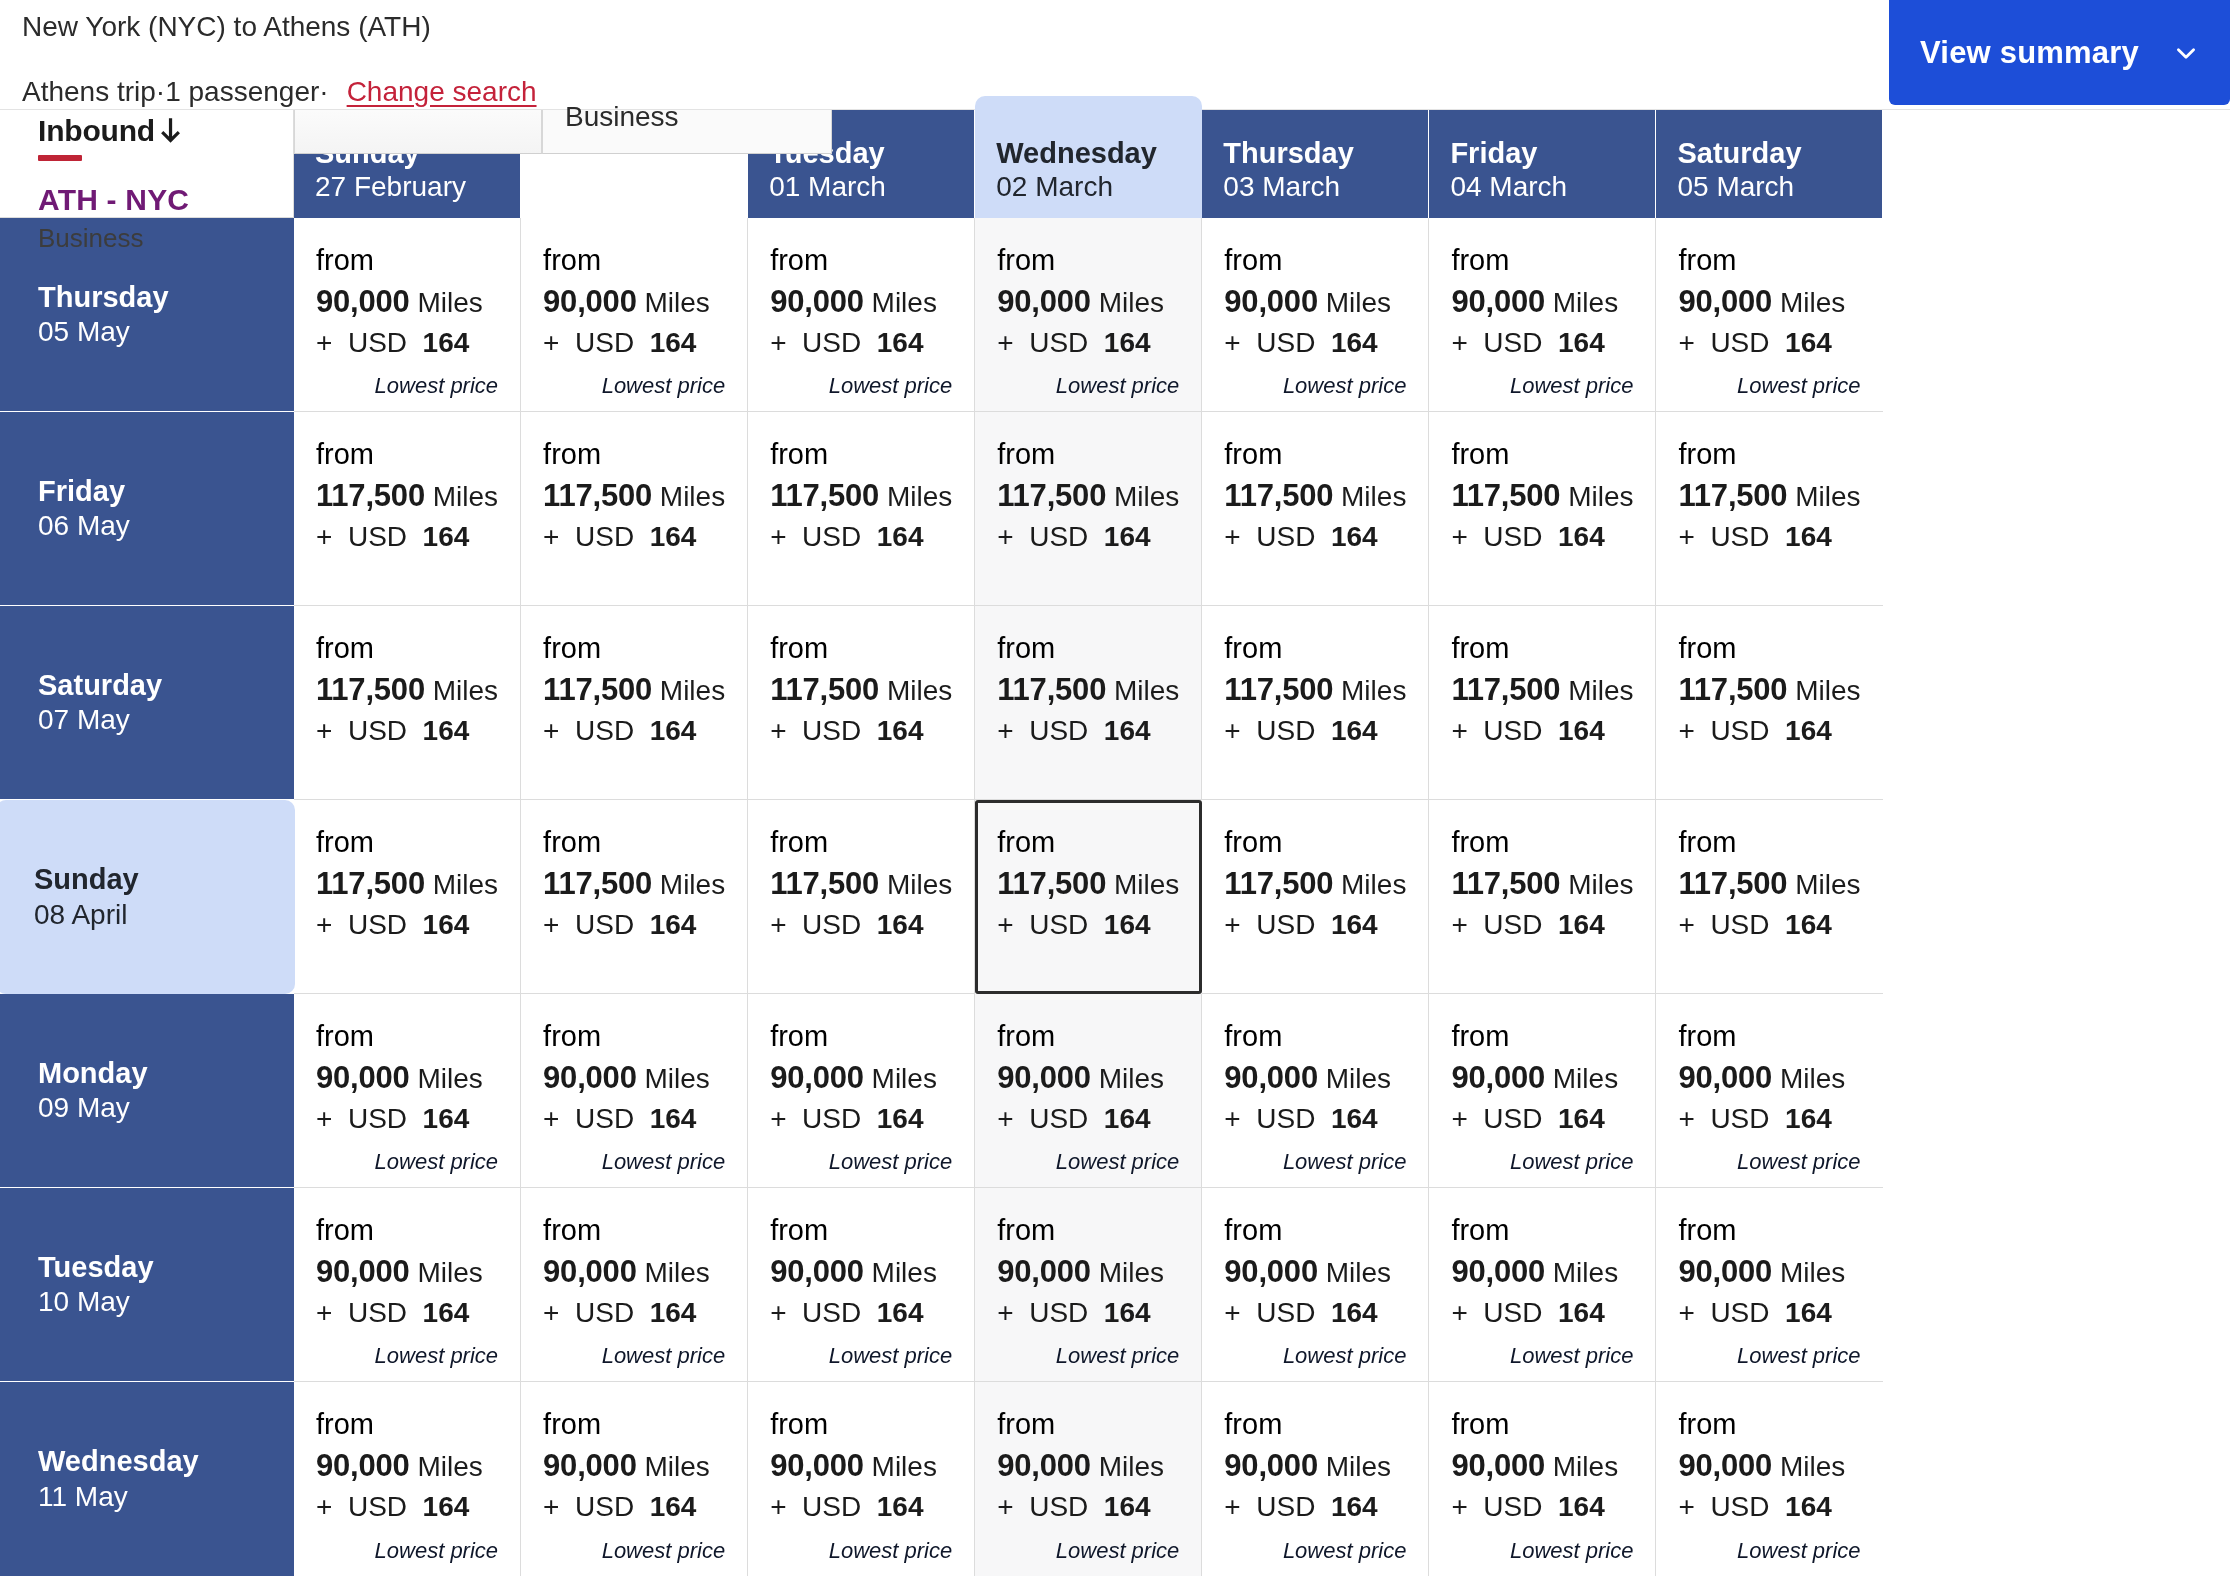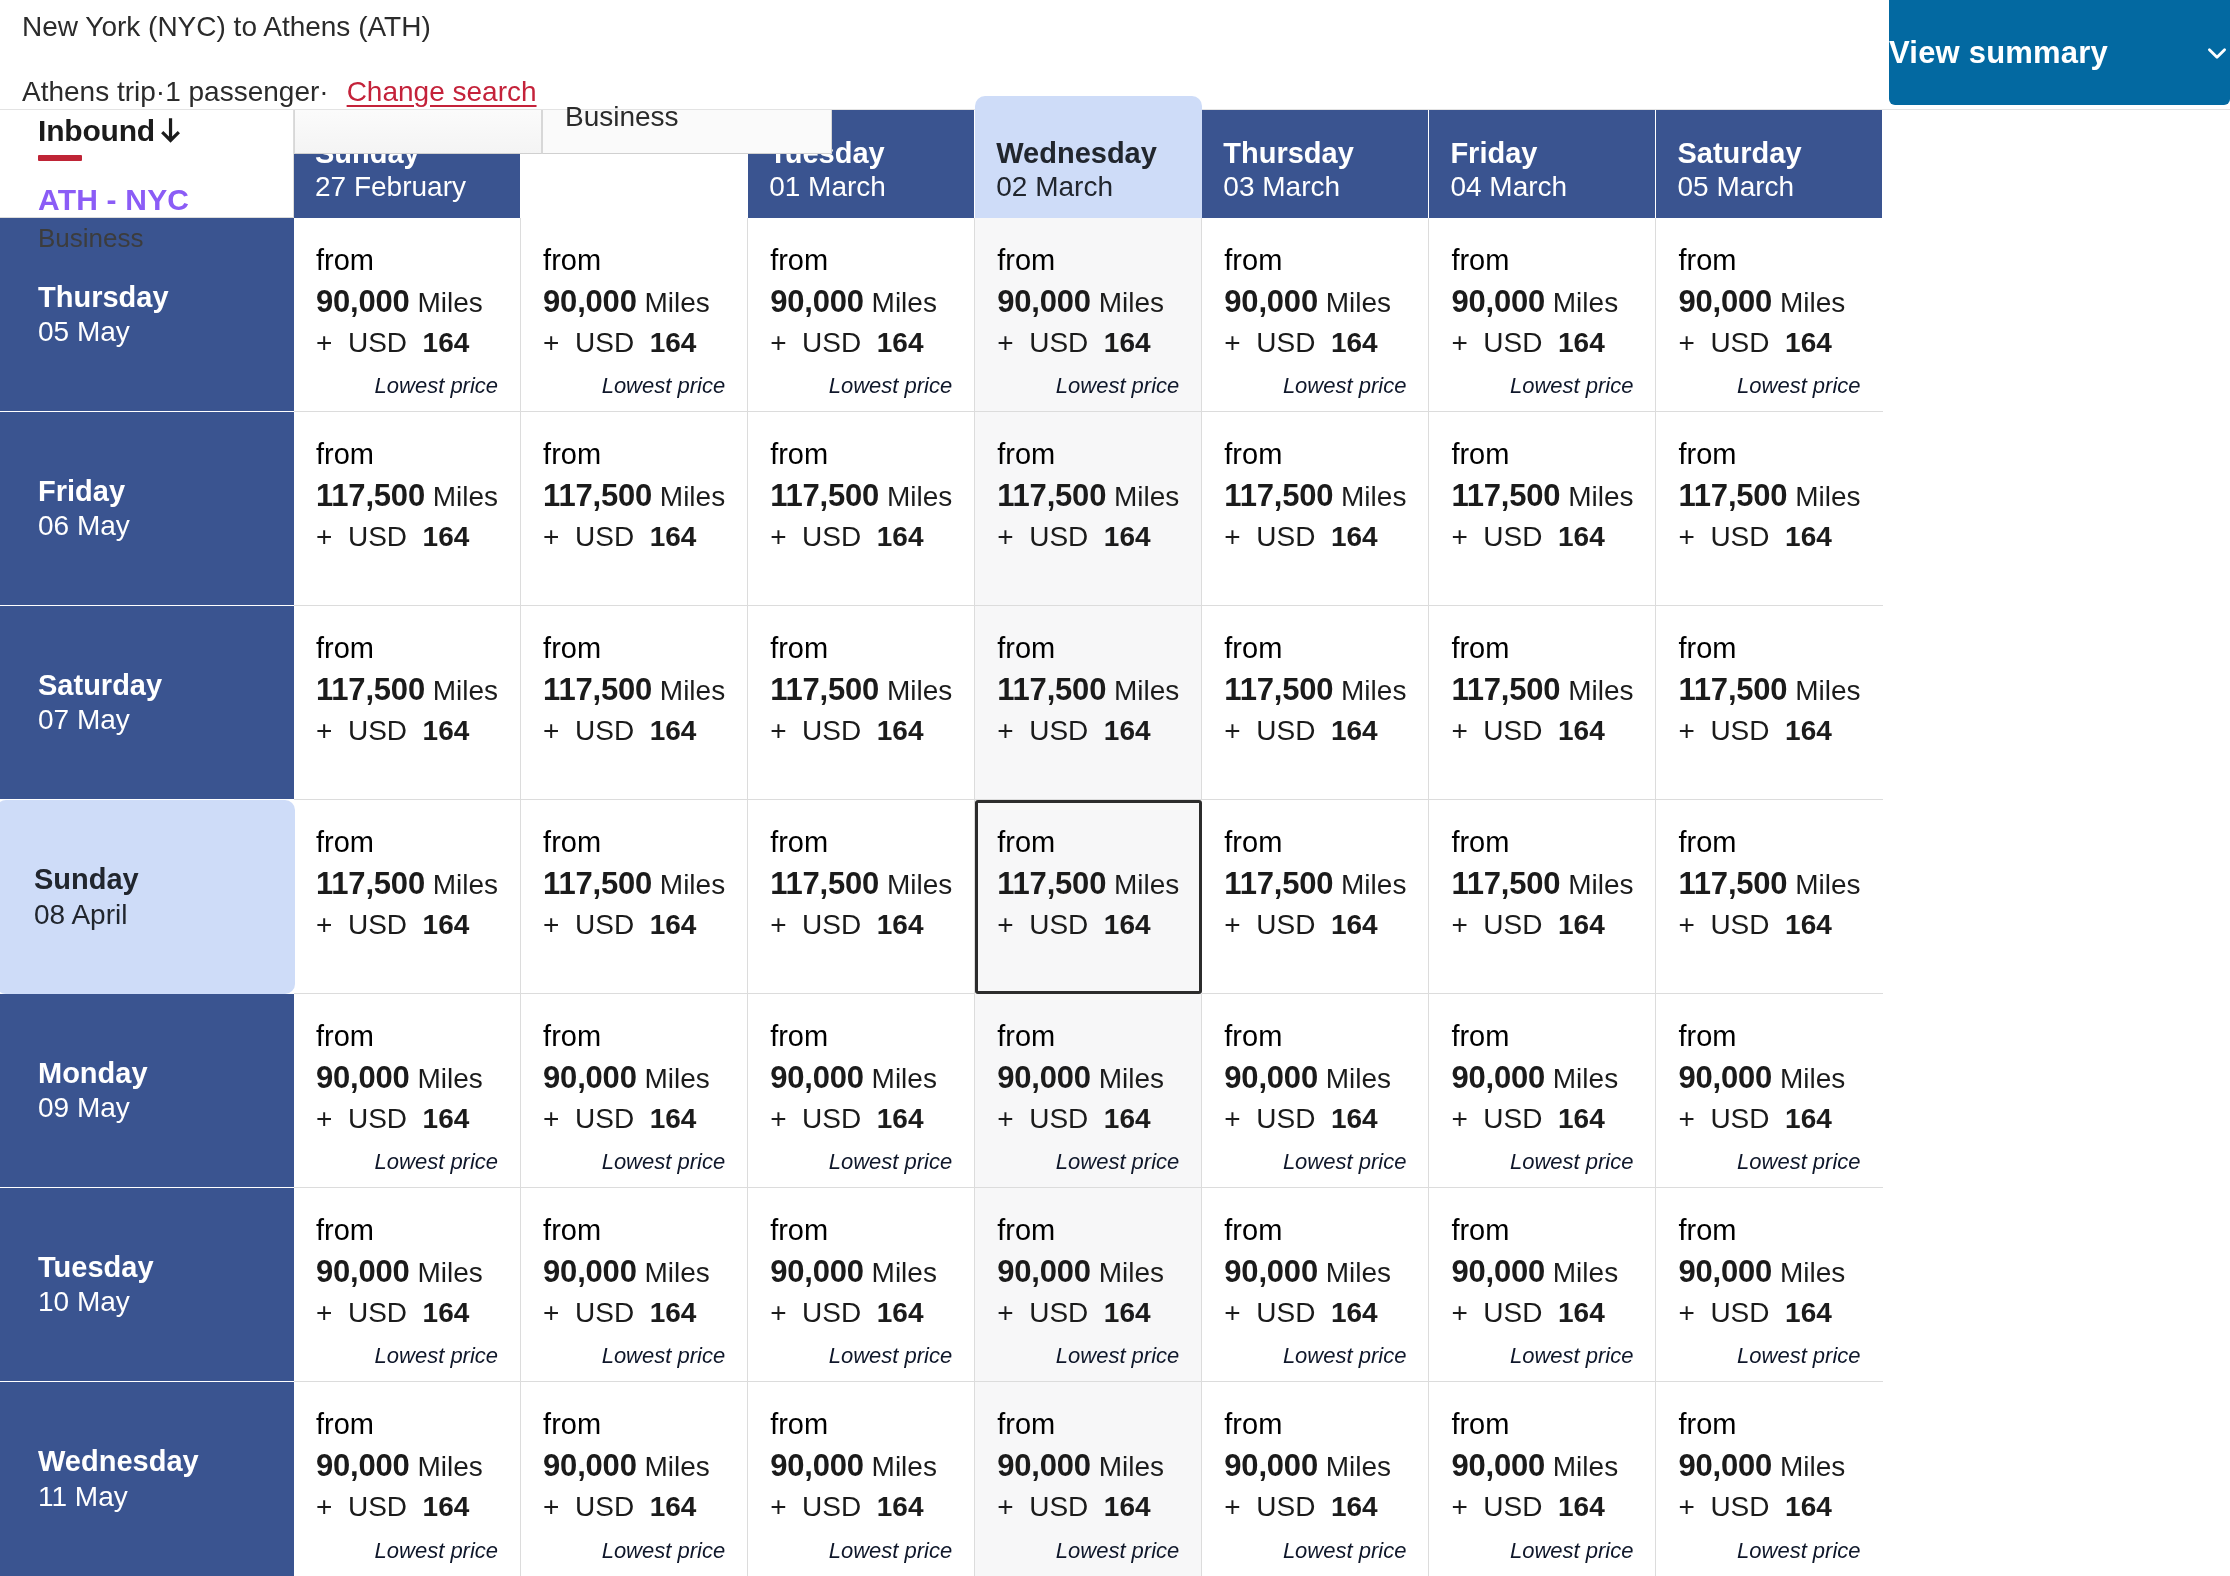--- a/index.html
+++ b/index.html
@@ -51,27 +51,27 @@
     cursor: pointer;
     margin-top: 24px;
   }
 
   .view-summary-btn {
     position: absolute;
     right: 0px;
     top: 0px;
     width: 341px;
     height: 105px;
-    background: #0369a1;
+    background: #1d4ed8;
     border: none;
     border-radius: 0 0 6px 6px;
     color: #ffffff;
     display: flex;
     align-items: center;
-    justify-content: space-between;
+    justify-content: center;
     gap: 34px;
     cursor: pointer;
   }
 
   .view-summary-label {
     font-size: 31px;
     font-weight: bold;
     letter-spacing: 0.2px;
   }
 
@@ -165,21 +165,21 @@
     width: 44px;
     height: 6px;
     background: #bf2436;
     margin-top: 7px;
     border-radius: 1px;
   }
 
   .corner-route {
     font-size: 30px;
     font-weight: bold;
-    color: #8b5cf6;
+    color: #701a75;
     margin-top: 22px;
     letter-spacing: 0.2px;
   }
   .corner-cabin {
     font-size: 26px;
     color: #3c3c3c;
     margin-top: 6px;
   }
 
   

